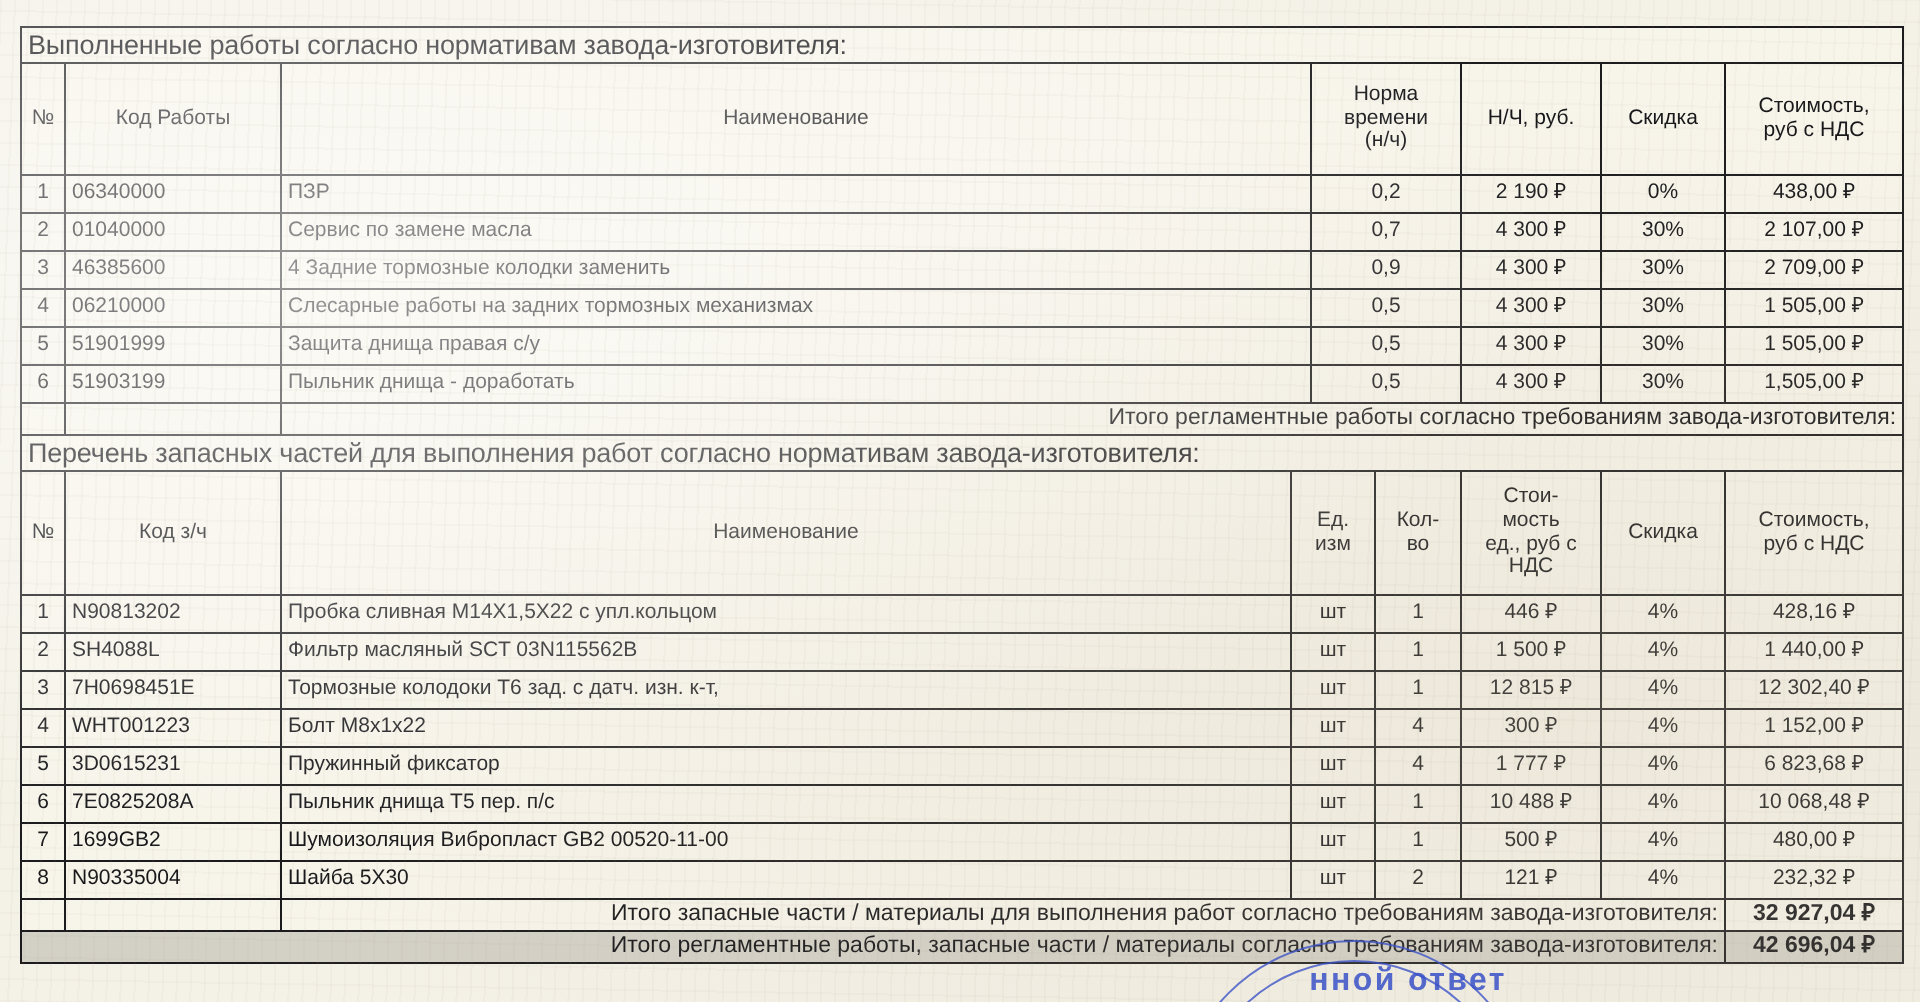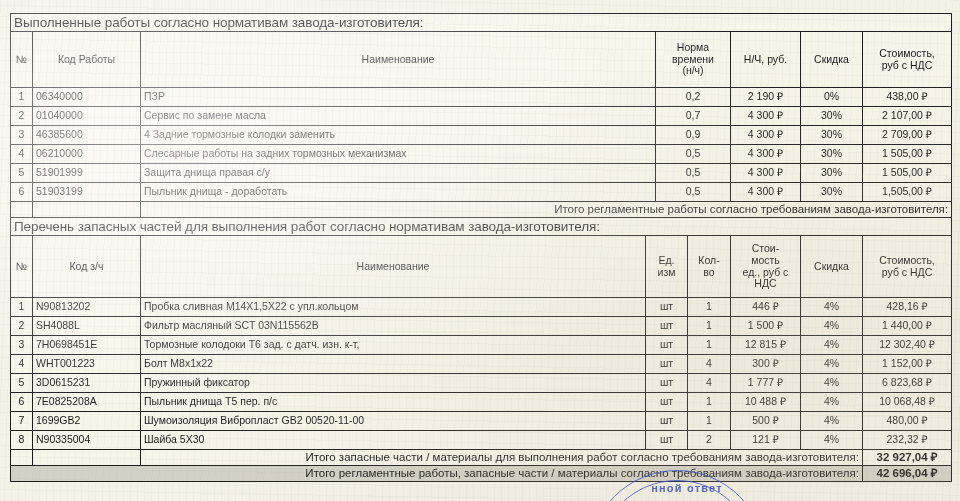--- a/index.html
+++ b/index.html
@@ -98,26 +98,26 @@
   }
   .stamp::after {
     content: "";
     position: absolute;
     left: 9px; top: 9px; right: 9px; bottom: 9px;
     border-radius: 50%;
     border: 1.1px solid #3a52c8;
   }
   .stamp-text {
     position: absolute;
-    left: 627px;
+    left: 644px;
     top: 482px;
     width: 120px;
     text-align: center;
     color: #3a52c8;
-    font-size: 11px;
+    font-size: 16px;
     font-weight: bold;
     letter-spacing: 1.2px;
     opacity: 0.85;
     z-index: 7;
     pointer-events: none;
     white-space: nowrap;
   }
 </style>
 </head>
 <body>

